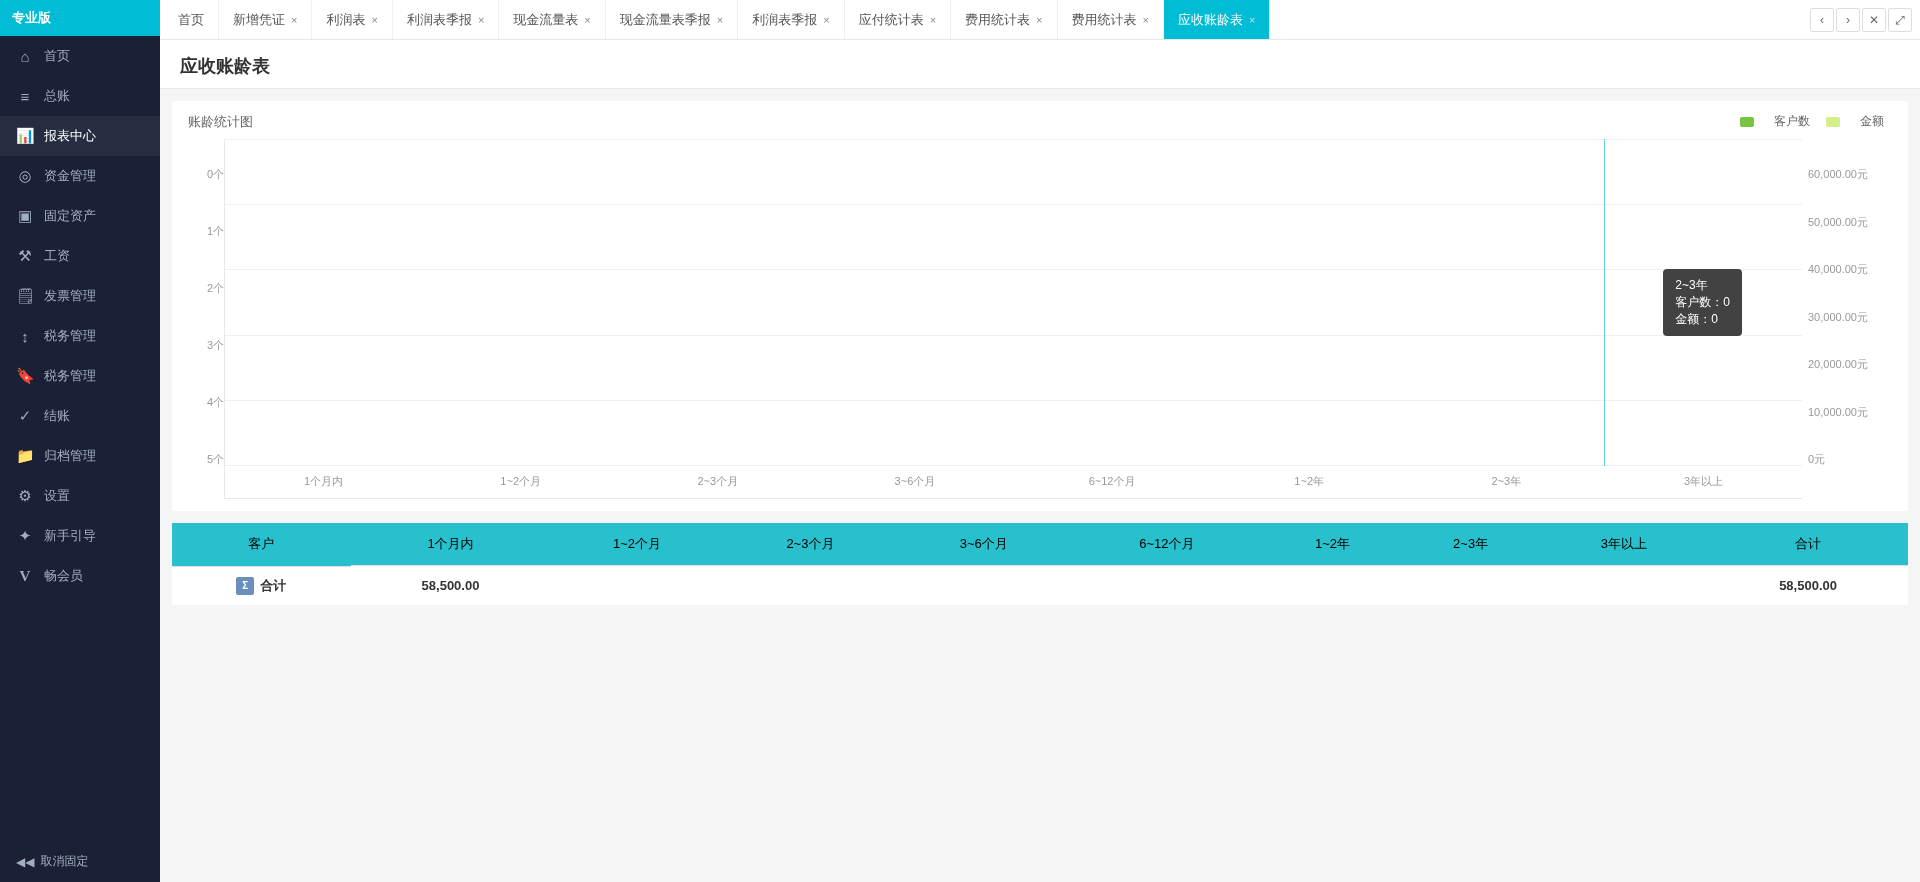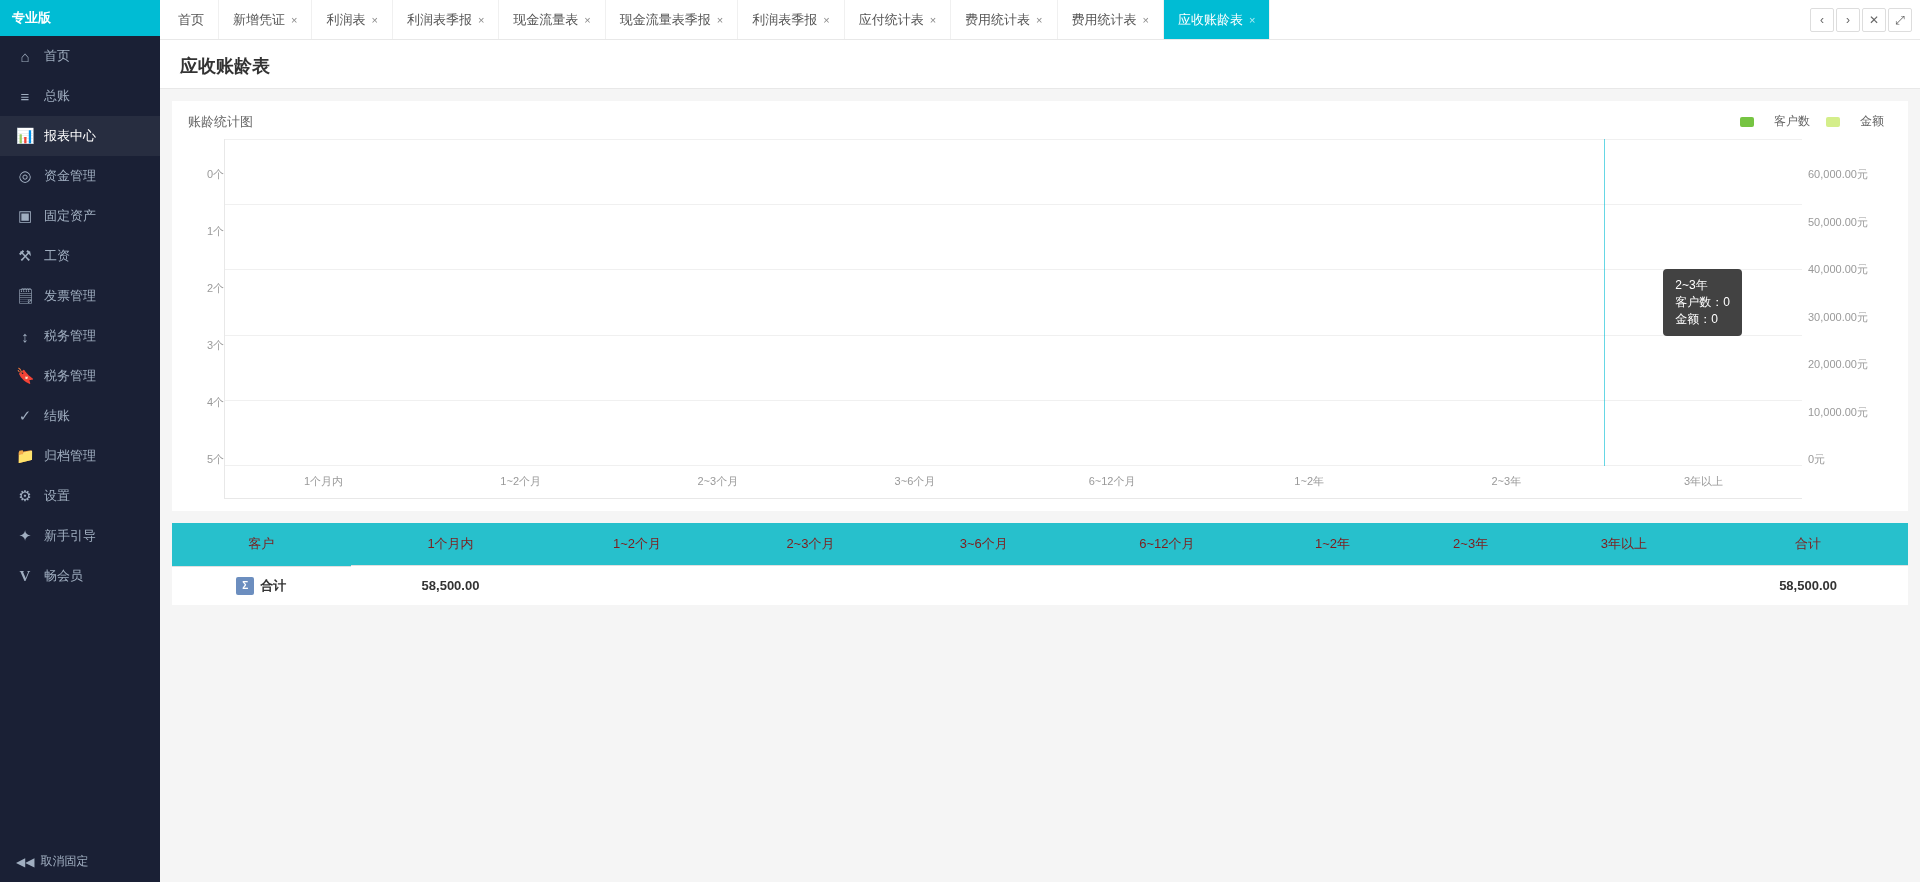--- a/index.html
+++ b/index.html
@@ -314,21 +314,21 @@
     .table-section {
       margin: 12px 12px 12px 12px;
       background: #fff;
     }
     table {
       width: 100%;
       border-collapse: collapse;
     }
     thead tr {
       background: #27c0cc;
-      color: #7f1d1d;
+      color: #000000;
     }
     thead th {
       padding: 12px 8px;
       font-size: 13px;
       font-weight: normal;
       text-align: center;
       border: none;
     }
     tbody tr td {
       padding: 10px 8px;

